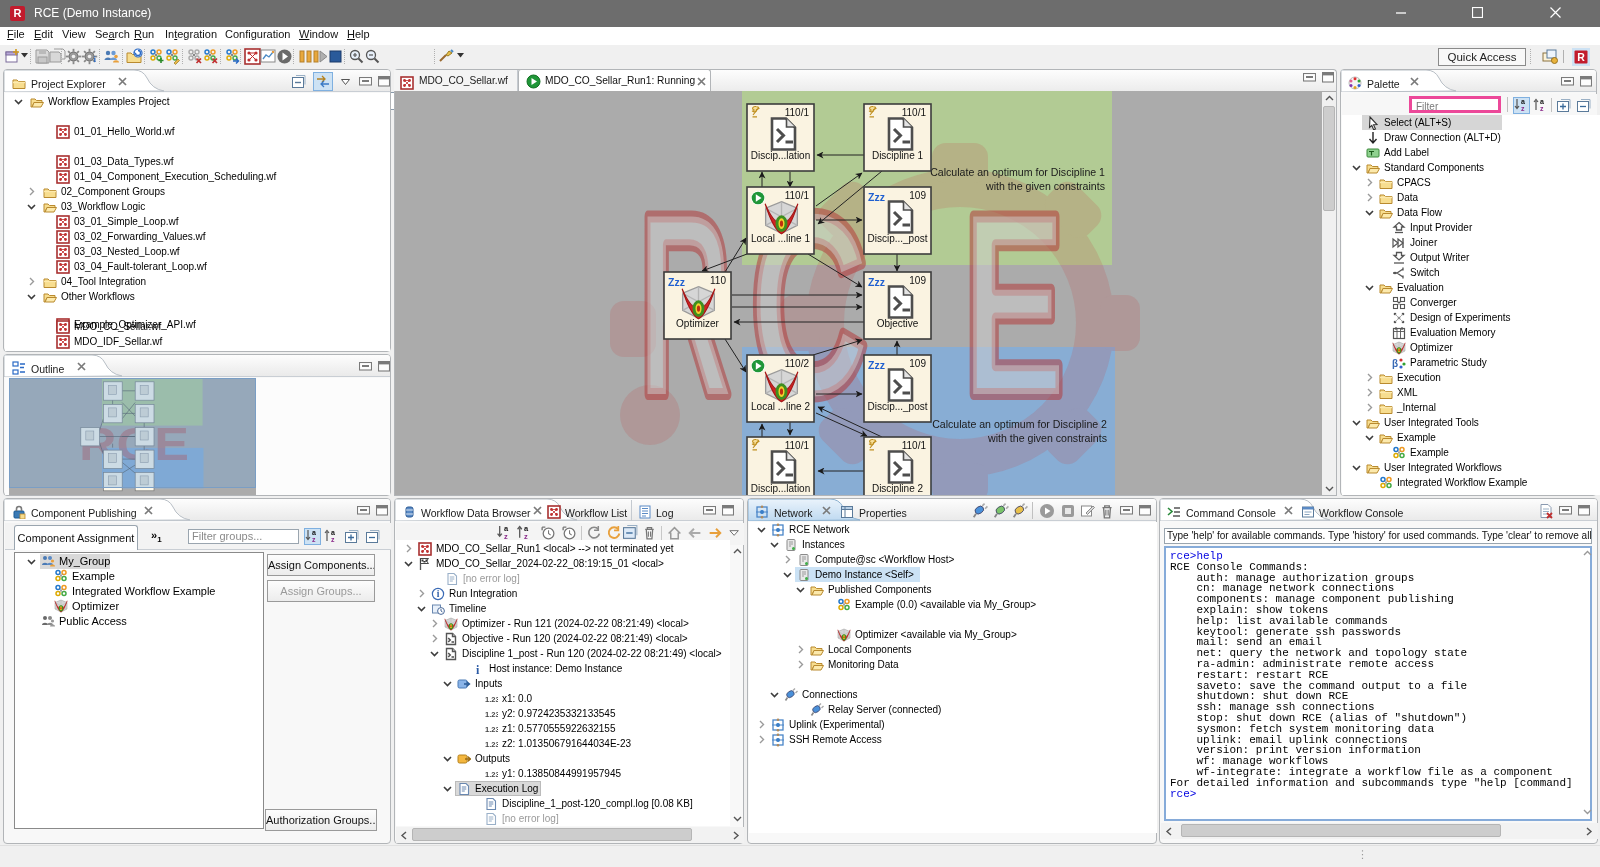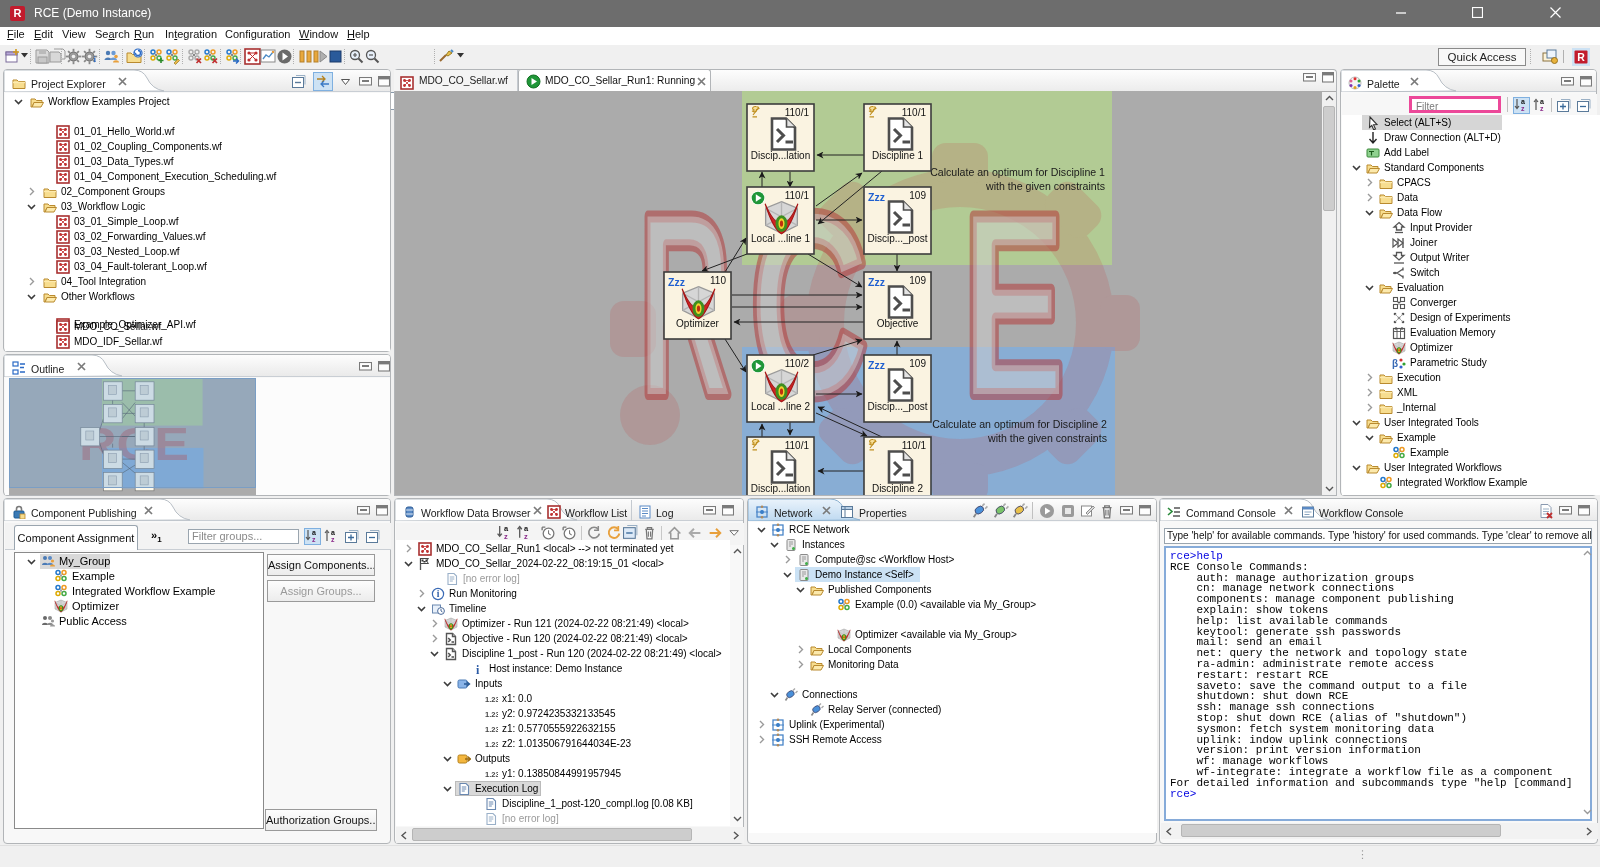--- a/index.html
+++ b/index.html
@@ -344,33 +344,20 @@
           <svg width="14" height="14" viewBox="0 0 14 14">
             <rect x="1" y="1" width="12" height="12" fill="#fff" stroke="#a83030" stroke-width="1.6"></rect>
             <circle cx="4.5" cy="4.5" r="1.4" fill="#c03030"></circle>
             <circle cx="9.5" cy="4.5" r="1.4" fill="#c03030"></circle>
             <circle cx="4.5" cy="9.5" r="1.4" fill="#c03030"></circle>
             <circle cx="9.5" cy="9.5" r="1.4" fill="#c03030"></circle>
             <path d="M4.5 4.5 L9.5 9.5 M9.5 4.5 L4.5 9.5 M4.5 4.5 H9.5" stroke="#c03030" stroke-width="0.8"></path>
           </svg>
         </span>
         <span class="lbl" style="left:69px">01_01_Hello_World.wf</span>
-      </div>
-      <div class="trow" style="left:0;top:46px;width:385px">
-        <span class="ico" style="left:51px;top:1px;">
-          <svg width="14" height="14" viewBox="0 0 14 14">
-            <rect x="1" y="1" width="12" height="12" fill="#fff" stroke="#a83030" stroke-width="1.6"></rect>
-            <circle cx="4.5" cy="4.5" r="1.4" fill="#c03030"></circle>
-            <circle cx="9.5" cy="4.5" r="1.4" fill="#c03030"></circle>
-            <circle cx="4.5" cy="9.5" r="1.4" fill="#c03030"></circle>
-            <circle cx="9.5" cy="9.5" r="1.4" fill="#c03030"></circle>
-            <path d="M4.5 4.5 L9.5 9.5 M9.5 4.5 L4.5 9.5 M4.5 4.5 H9.5" stroke="#c03030" stroke-width="0.8"></path>
-          </svg>
-        </span>
-        <span class="lbl" style="left:69px">01_02_Coupling_Components.wf</span>
       </div>
       <div class="trow" style="left:0;top:61px;width:385px">
         <span class="ico" style="left:51px;top:1px;">
           <svg width="14" height="14" viewBox="0 0 14 14">
             <rect x="1" y="1" width="12" height="12" fill="#fff" stroke="#a83030" stroke-width="1.6"></rect>
             <circle cx="4.5" cy="4.5" r="1.4" fill="#c03030"></circle>
             <circle cx="9.5" cy="4.5" r="1.4" fill="#c03030"></circle>
             <circle cx="4.5" cy="9.5" r="1.4" fill="#c03030"></circle>
             <circle cx="9.5" cy="9.5" r="1.4" fill="#c03030"></circle>
             <path d="M4.5 4.5 L9.5 9.5 M9.5 4.5 L4.5 9.5 M4.5 4.5 H9.5" stroke="#c03030" stroke-width="0.8"></path>
@@ -1525,21 +1512,21 @@
           <svg width="9" height="9">
             <path d="M3 1 L6.5 4.5 L3 8" stroke="#9a9a9a" stroke-width="1.4" fill="none"></path>
           </svg>
         </span>
         <span class="ico" style="left:35px;top:1px;">
           <svg width="14" height="14" viewBox="0 0 14 14">
             <circle cx="7" cy="7" r="5.6" fill="#fff" stroke="#3a6ab5" stroke-width="1.2"></circle>
             <text x="7" y="10.4" text-anchor="middle" font-size="9.5" font-weight="bold" fill="#2a5aa5" font-family="Liberation Serif">i</text>
           </svg>
         </span>
-        <span class="lbl" style="left:53px">Run Monitoring</span>
+        <span class="lbl" style="left:53px">Run Integration</span>
       </div>
       <div class="trow" style="left:0;top:61px;width:334px">
         <span class="tw" style="left:21px;top:3px">
           <svg width="9" height="9">
             <path d="M1 3 L4.5 6.5 L8 3" stroke="#3c3c3c" stroke-width="1.6" fill="none"></path>
           </svg>
         </span>
         <span class="ico" style="left:35px;top:1px;">
           <svg width="14" height="14" viewBox="0 0 14 14">
             <rect x="1.5" y="3" width="8" height="8" fill="#e8f0fa" stroke="#6a88b0"></rect>
@@ -2081,21 +2068,21 @@
       <div style="position:absolute;left:4px;top:77.6px;font-family:'Liberation Mono',monospace;font-size:11px;color:#000;white-space:pre">    keytool: generate ssh passwords</div>
       <div style="position:absolute;left:4px;top:88.4px;font-family:'Liberation Mono',monospace;font-size:11px;color:#000;white-space:pre">    mail: send an email</div>
       <div style="position:absolute;left:4px;top:99.2px;font-family:'Liberation Mono',monospace;font-size:11px;color:#000;white-space:pre">    net: query the network and topology state</div>
       <div style="position:absolute;left:4px;top:110.0px;font-family:'Liberation Mono',monospace;font-size:11px;color:#000;white-space:pre">    ra-admin: administrate remote access</div>
       <div style="position:absolute;left:4px;top:120.8px;font-family:'Liberation Mono',monospace;font-size:11px;color:#000;white-space:pre">    restart: restart RCE</div>
       <div style="position:absolute;left:4px;top:131.6px;font-family:'Liberation Mono',monospace;font-size:11px;color:#000;white-space:pre">    saveto: save the command output to a file</div>
       <div style="position:absolute;left:4px;top:142.4px;font-family:'Liberation Mono',monospace;font-size:11px;color:#000;white-space:pre">    shutdown: shut down RCE</div>
       <div style="position:absolute;left:4px;top:153.2px;font-family:'Liberation Mono',monospace;font-size:11px;color:#000;white-space:pre">    ssh: manage ssh connections</div>
       <div style="position:absolute;left:4px;top:164.0px;font-family:'Liberation Mono',monospace;font-size:11px;color:#000;white-space:pre">    stop: shut down RCE (alias of "shutdown")</div>
       <div style="position:absolute;left:4px;top:174.8px;font-family:'Liberation Mono',monospace;font-size:11px;color:#000;white-space:pre">    sysmon: fetch system monitoring data</div>
-      <div style="position:absolute;left:4px;top:185.6px;font-family:'Liberation Mono',monospace;font-size:11px;color:#000;white-space:pre">    uplink: indow uplink connections</div>
+      <div style="position:absolute;left:4px;top:185.6px;font-family:'Liberation Mono',monospace;font-size:11px;color:#000;white-space:pre">    uplink: email uplink connections</div>
       <div style="position:absolute;left:4px;top:196.4px;font-family:'Liberation Mono',monospace;font-size:11px;color:#000;white-space:pre">    version: print version information</div>
       <div style="position:absolute;left:4px;top:207.2px;font-family:'Liberation Mono',monospace;font-size:11px;color:#000;white-space:pre">    wf: manage workflows</div>
       <div style="position:absolute;left:4px;top:218.0px;font-family:'Liberation Mono',monospace;font-size:11px;color:#000;white-space:pre">    wf-integrate: integrate a workflow file as a component</div>
       <div style="position:absolute;left:4px;top:228.8px;font-family:'Liberation Mono',monospace;font-size:11px;color:#000;white-space:pre">For detailed information and subcommands type "help [command]</div>
       <div style="position:absolute;left:4px;top:239.6px;font-family:'Liberation Mono',monospace;font-size:11px;color:#0000e0;white-space:pre">rce&gt;</div>
     </div>
     <span class="sbarr" style="left:423px;top:50px">
       <svg width="9" height="9">
         <path d="M1 6 L4.5 2.5 L8 6" fill="none" stroke="#999" stroke-width="1.4"></path>
       </svg>

